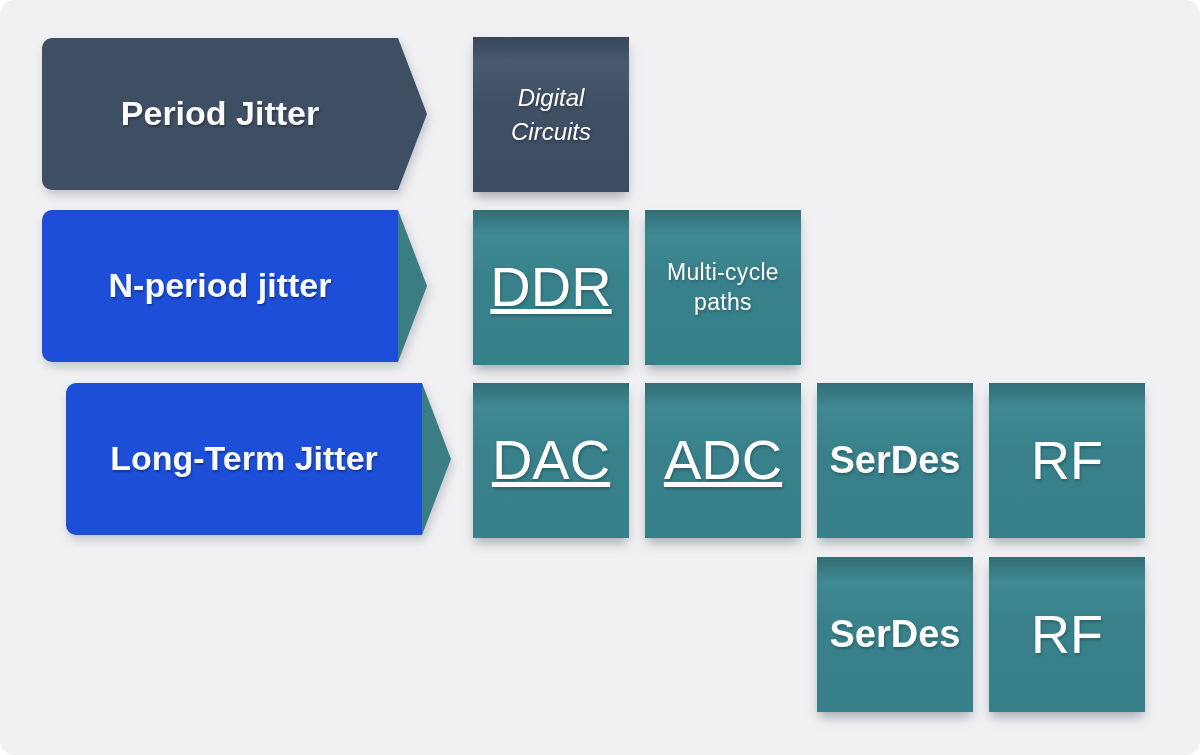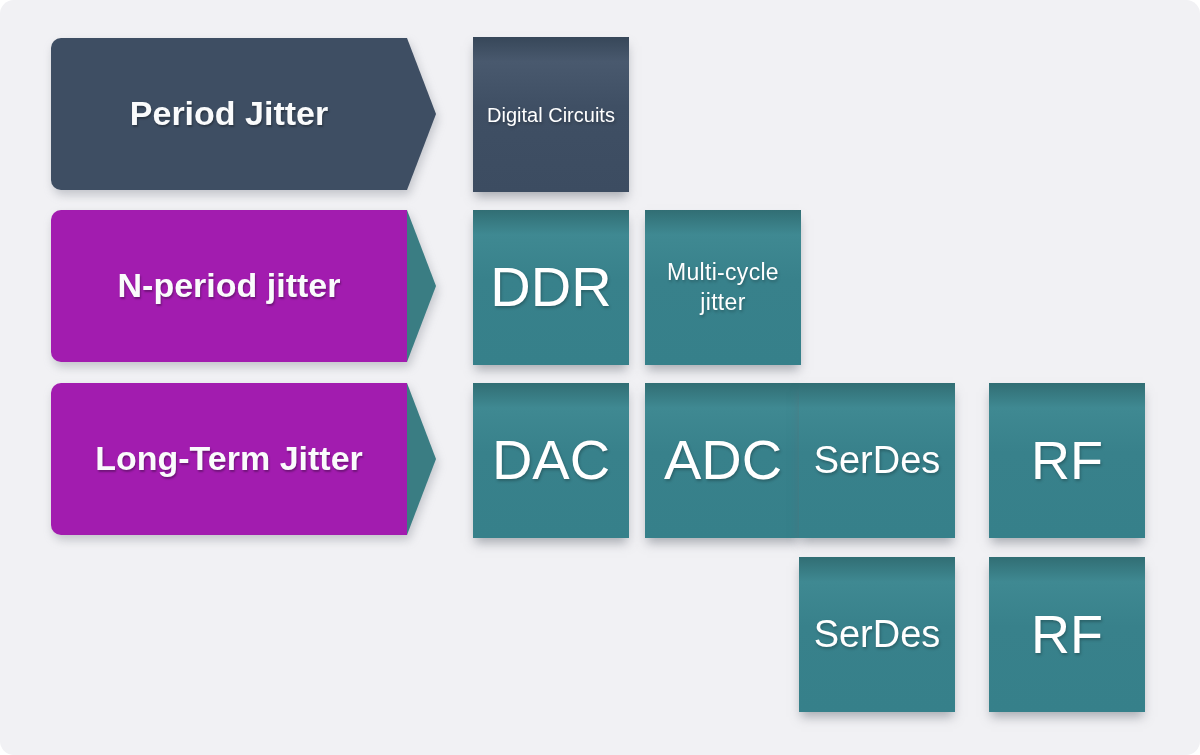--- a/index.html
+++ b/index.html
@@ -7,68 +7,68 @@
   .canvas{
     position:relative;
     width:1200px;height:755px;
     background:#f1f1f4;
     border-radius:14px;
     overflow:hidden;
   }
 
   
   .arrow{
-    position:absolute;left:51px;width:385px;height:183px;
+    position:absolute;left:42px;width:385px;height:183px;
     filter:drop-shadow(2px 5px 5px rgba(110,115,125,0.35));
   }
   .arrow-body{
     position:absolute;left:0;top:0;width:356px;height:152px;
     border-radius:10px 0 0 10px;
     display:flex;align-items:center;justify-content:center;
     text-align:center;
   }
   .arrow-tip{
     position:absolute;left:356px;top:0;width:0;height:0;
     border-top:76px solid transparent;
     border-bottom:76px solid transparent;
     border-left:29px solid #3a7d83;
   }
   .arrow.navy .arrow-body{background:linear-gradient(180deg,#46566b 0%,#41516 6 18%,#3e4e63 45%,#3c4c61 100%);background-color:#3e4e63;}
   .arrow.navy .arrow-tip{border-left-color:#3e4e63;}
-  .arrow.teal .arrow-body{background:#a21caf;text-align:center;}
+  .arrow.teal .arrow-body{background:#1d4ed8;text-align:center;}
   .arrow.teal .arrow-tip{border-left-color:#3a7d83;}
   .arrow-label{
     color:#fafbfc;font-weight:bold;font-size:34px;line-height:1.4;
     padding:0 8px;
     text-shadow:1px 2px 2px rgba(0,0,0,0.30);
   }
   .a-r1{top:38px;}
   .a-r2{top:210px;}
-  .a-r3{top:383px;}
+  .a-r3{top:383px;margin-left:24px;}
   .a-r4{top:555px;}
 
   
   .tile{
     position:absolute;width:156px;height:155px;
     display:flex;align-items:center;justify-content:center;
     text-align:center;color:#ffffff;
     box-shadow:0 7px 10px -2px rgba(100,105,115,0.5);
   }
   .tile.navy{background:linear-gradient(180deg,#374759 0%,#49596e 16%,#3f4f64 45%,#3c4c61 100%);}
   .tile.teal{background:linear-gradient(180deg,#30707 6 0%,#3f8992 16%,#38818b 45%,#36808a 100%);background-color:#38818a;background-image:linear-gradient(180deg,#316e74 0%,#3f8992 16%,#38818b 45%,#36808a 100%);}
   .tile-label{
     padding:0 13px;
     text-shadow:1px 2px 3px rgba(0,0,0,0.25);
   }
   .sz-xxl .tile-label{font-size:54px;line-height:1.05;}
-  .sz-xl  .tile-label{font-size:56px;line-height:1.05;}
+  .sz-xl  .tile-label{font-size:56px;line-height:1.05;text-decoration:underline;}
   .sz-lg  .tile-label{font-size:38px;line-height:1.1;}
-  .sz-md  .tile-label{font-size:20px;line-height:1.4;}
+  .sz-md  .tile-label{font-size:24px;line-height:1.4;font-style:italic;}
   .sz-sm  .tile-label{font-size:23px;line-height:1.3;letter-spacing:0.3px;}
-  .c1{left:473px;} .c2{left:645px;} .c3{left:799px;} .c4{left:989px;}
+  .c1{left:473px;} .c2{left:645px;} .c3{left:817px;font-weight:bold;} .c4{left:989px;}
   .r1{top:37px;} .r2{top:210px;} .r3{top:383px;text-align:right;} .r4{top:557px;}
 </style>
 </head>
 <body>
 
 <div class="canvas">
 
   <div class="arrow navy a-r1">
     <div class="arrow-body">
       <div class="arrow-label">Period Jitter</div>
@@ -93,21 +93,21 @@
 
   <div class="tile navy r1 c1 sz-md">
     <div class="tile-label">Digital Circuits</div>
   </div>
 
   <div class="tile teal r2 c1 sz-xl">
     <div class="tile-label">DDR</div>
   </div>
 
   <div class="tile teal r2 c2 sz-sm">
-    <div class="tile-label">Multi-cycle jitter</div>
+    <div class="tile-label">Multi-cycle paths</div>
   </div>
 
   <div class="tile teal r3 c1 sz-xl">
     <div class="tile-label">DAC</div>
   </div>
 
   <div class="tile teal r3 c2 sz-xl">
     <div class="tile-label">ADC</div>
   </div>
 

